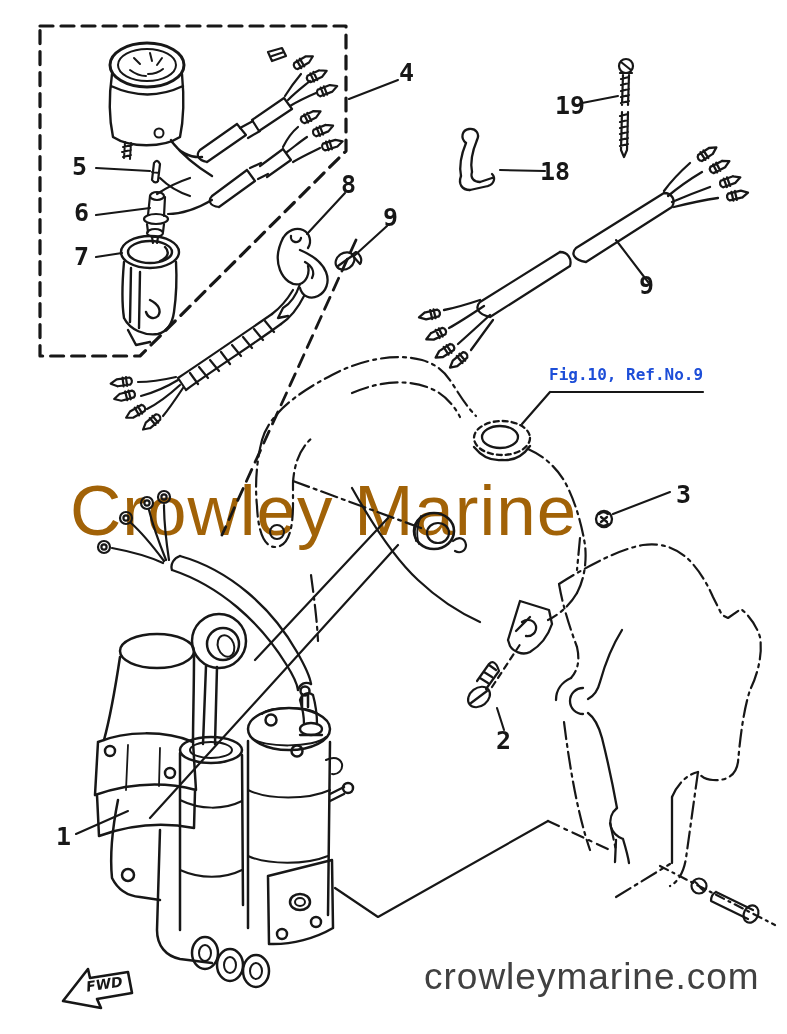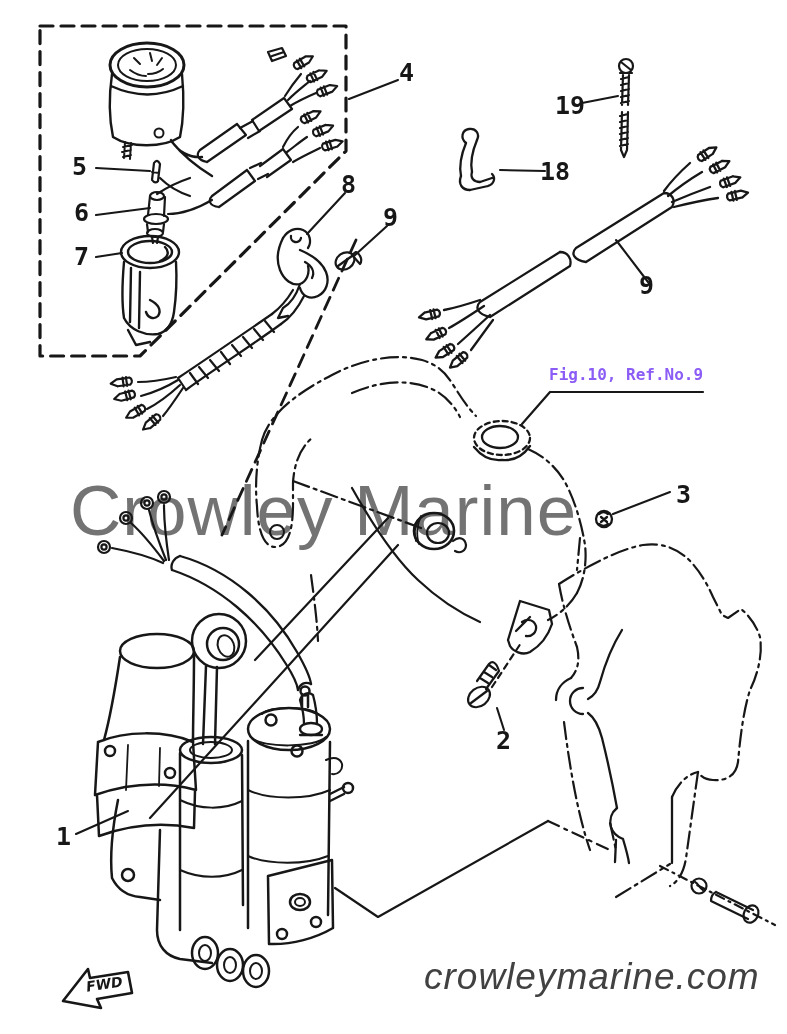--- a/index.html
+++ b/index.html
@@ -3,32 +3,32 @@
 <meta charset="utf-8">
 <style>
   html,body{margin:0;padding:0;background:#fff;}
   .stage{position:relative;width:787px;height:1034px;background:#fff;overflow:hidden;
          font-family:"DejaVu Sans Mono",monospace;}
   .watermark{position:absolute;left:70px;top:470px;font-family:"Liberation Sans",sans-serif;
              font-size:71px;letter-spacing:1px;white-space:nowrap;user-select:none;}
   .art{position:absolute;left:0;top:0;}
   .co{position:absolute;font:bold 25px "DejaVu Sans Mono",monospace;color:#171717;line-height:1;}
   .figref{position:absolute;left:549px;top:365px;font:bold 16px "DejaVu Sans Mono",monospace;
-          color:#8b5cf6;letter-spacing:0px;white-space:nowrap;}
+          color:#1d4ed8;letter-spacing:0px;white-space:nowrap;}
   .fwd{position:absolute;left:86px;top:976px;font:bold italic 14px "DejaVu Sans",sans-serif;
        color:#171717;transform:rotate(-9deg);}
   .footer{position:absolute;left:424px;top:956px;font-family:"Liberation Sans",sans-serif;
-          font-size:37px;letter-spacing:1px;white-space:nowrap;font-style:italic;}
+          font-size:37px;letter-spacing:1px;white-space:nowrap;}
 </style>
 </head>
 <body>
 
 <div class="stage">
 
-  <div class="watermark" style="color:#737373;">Crowley Marine</div>
+  <div class="watermark" style="color:#a16207;">Crowley Marine</div>
 
   <svg class="art" width="787" height="1034" viewBox="0 0 787 1034" fill="none" stroke="#171717" stroke-width="2.4" stroke-linecap="round" stroke-linejoin="round">
 
     <defs>
       <g id="bullet">
         <path d="M0,-3.5 L13,-3.5 M0,3.5 L13,3.5 M0,-3.5 C-2.5,-2 -2.5,2 0,3.5 M13,-3.5 L19.5,0 L13,3.5 M3.5,-4.5 L3.5,4.5 M7,-4.5 L7,4.5"></path>
       </g>
       <g id="ring">
           <circle r="6"></circle>
           <circle r="2.6"></circle>

